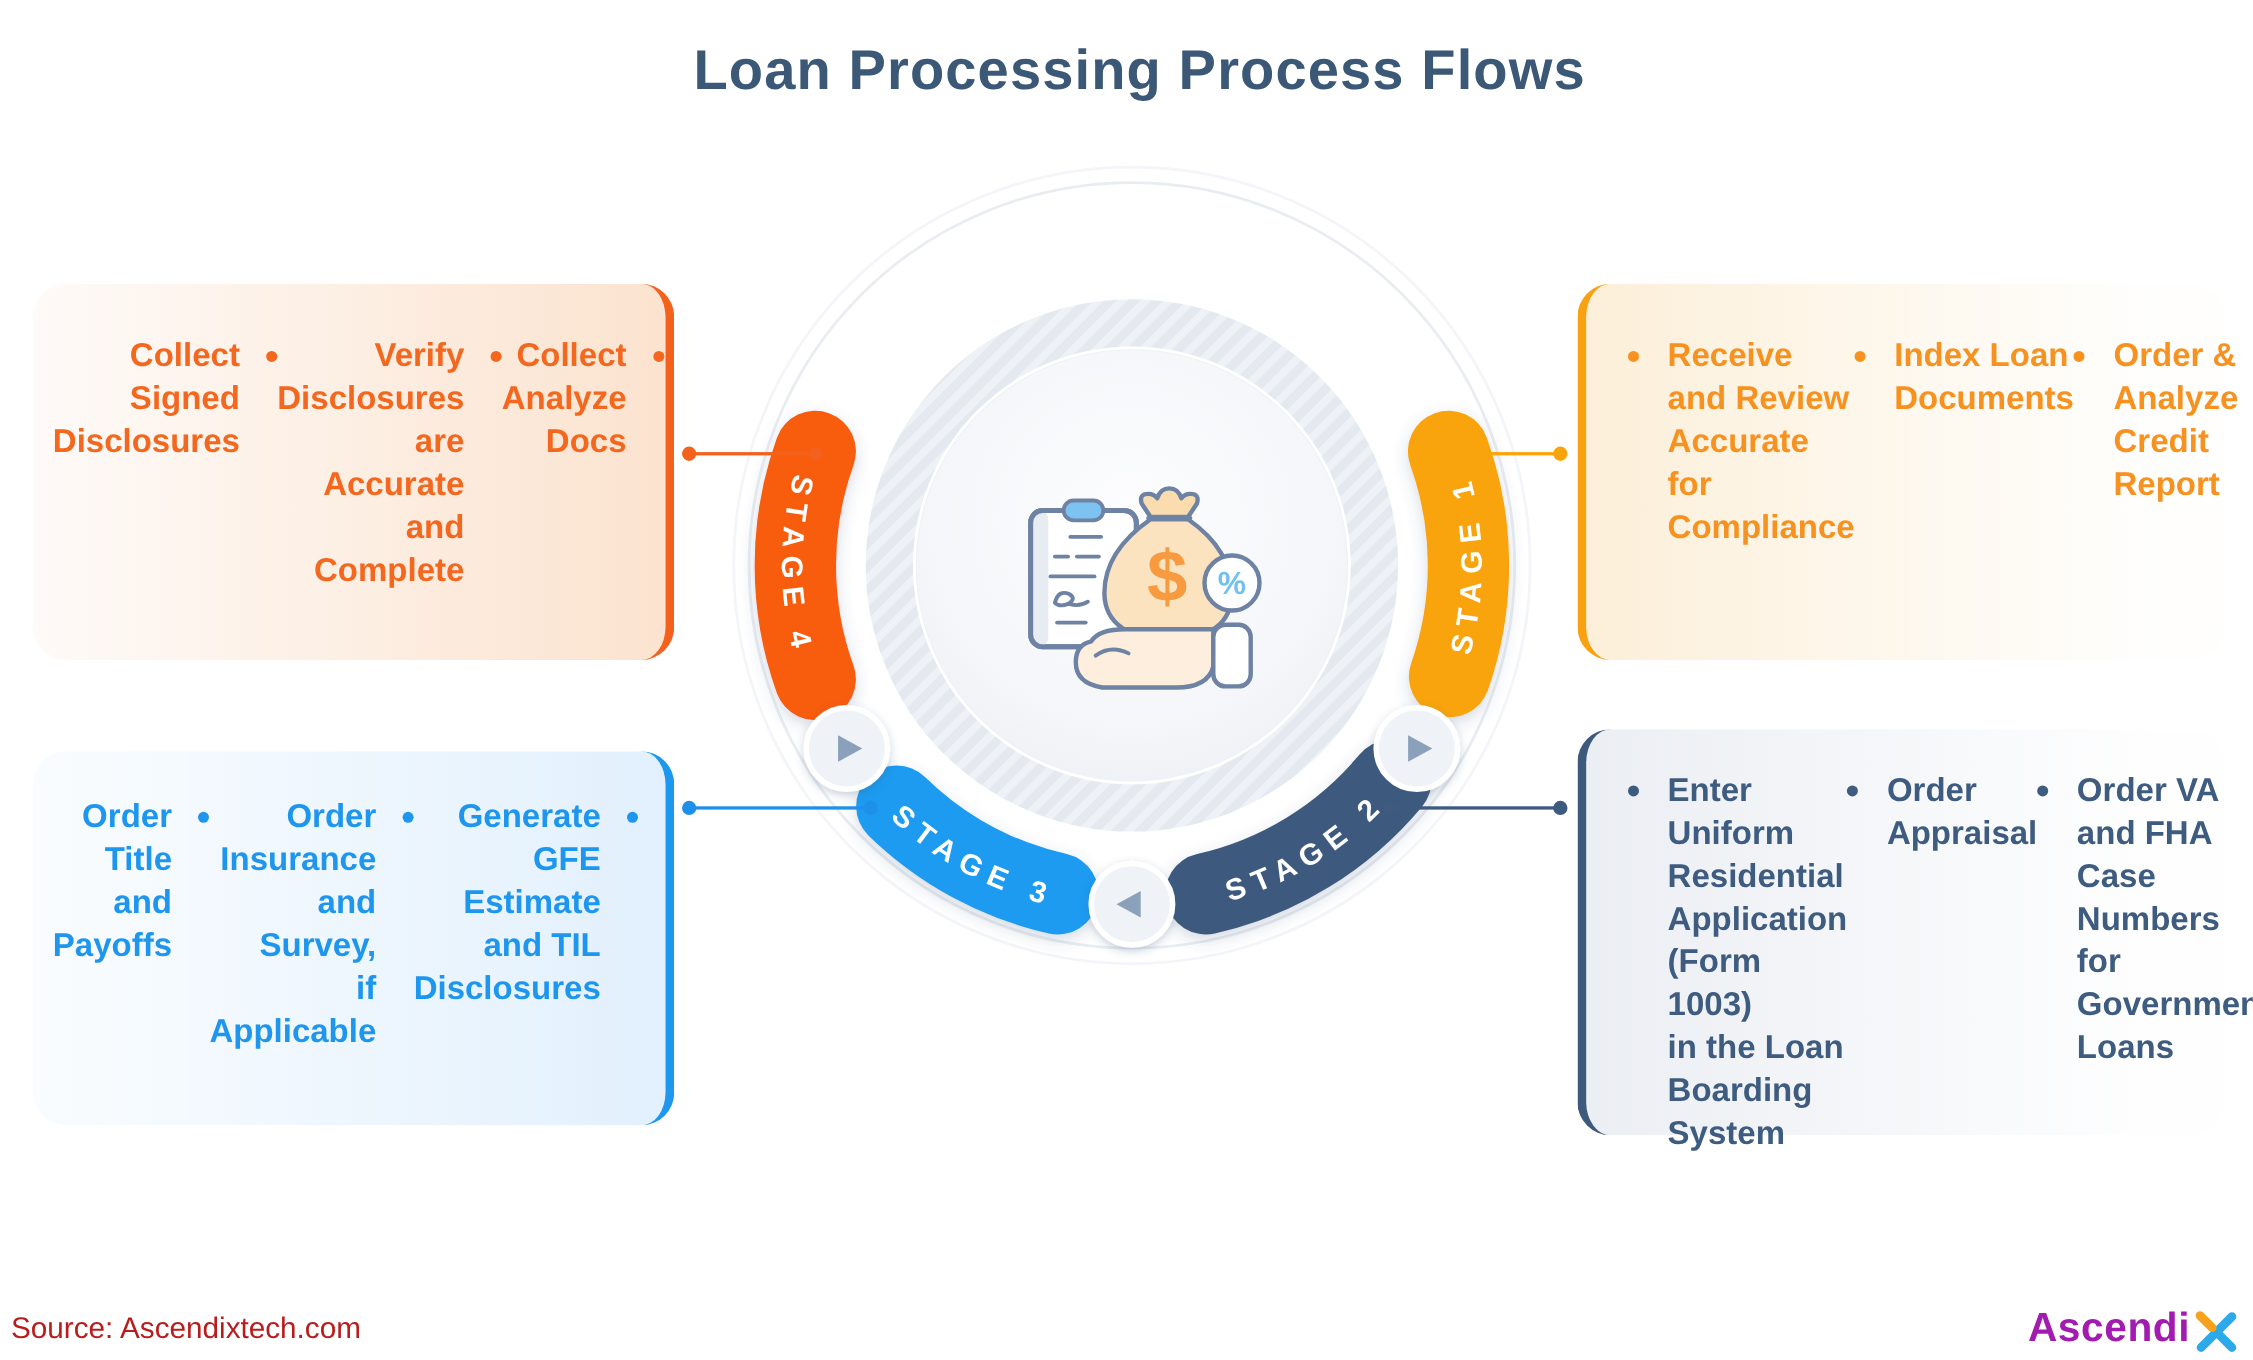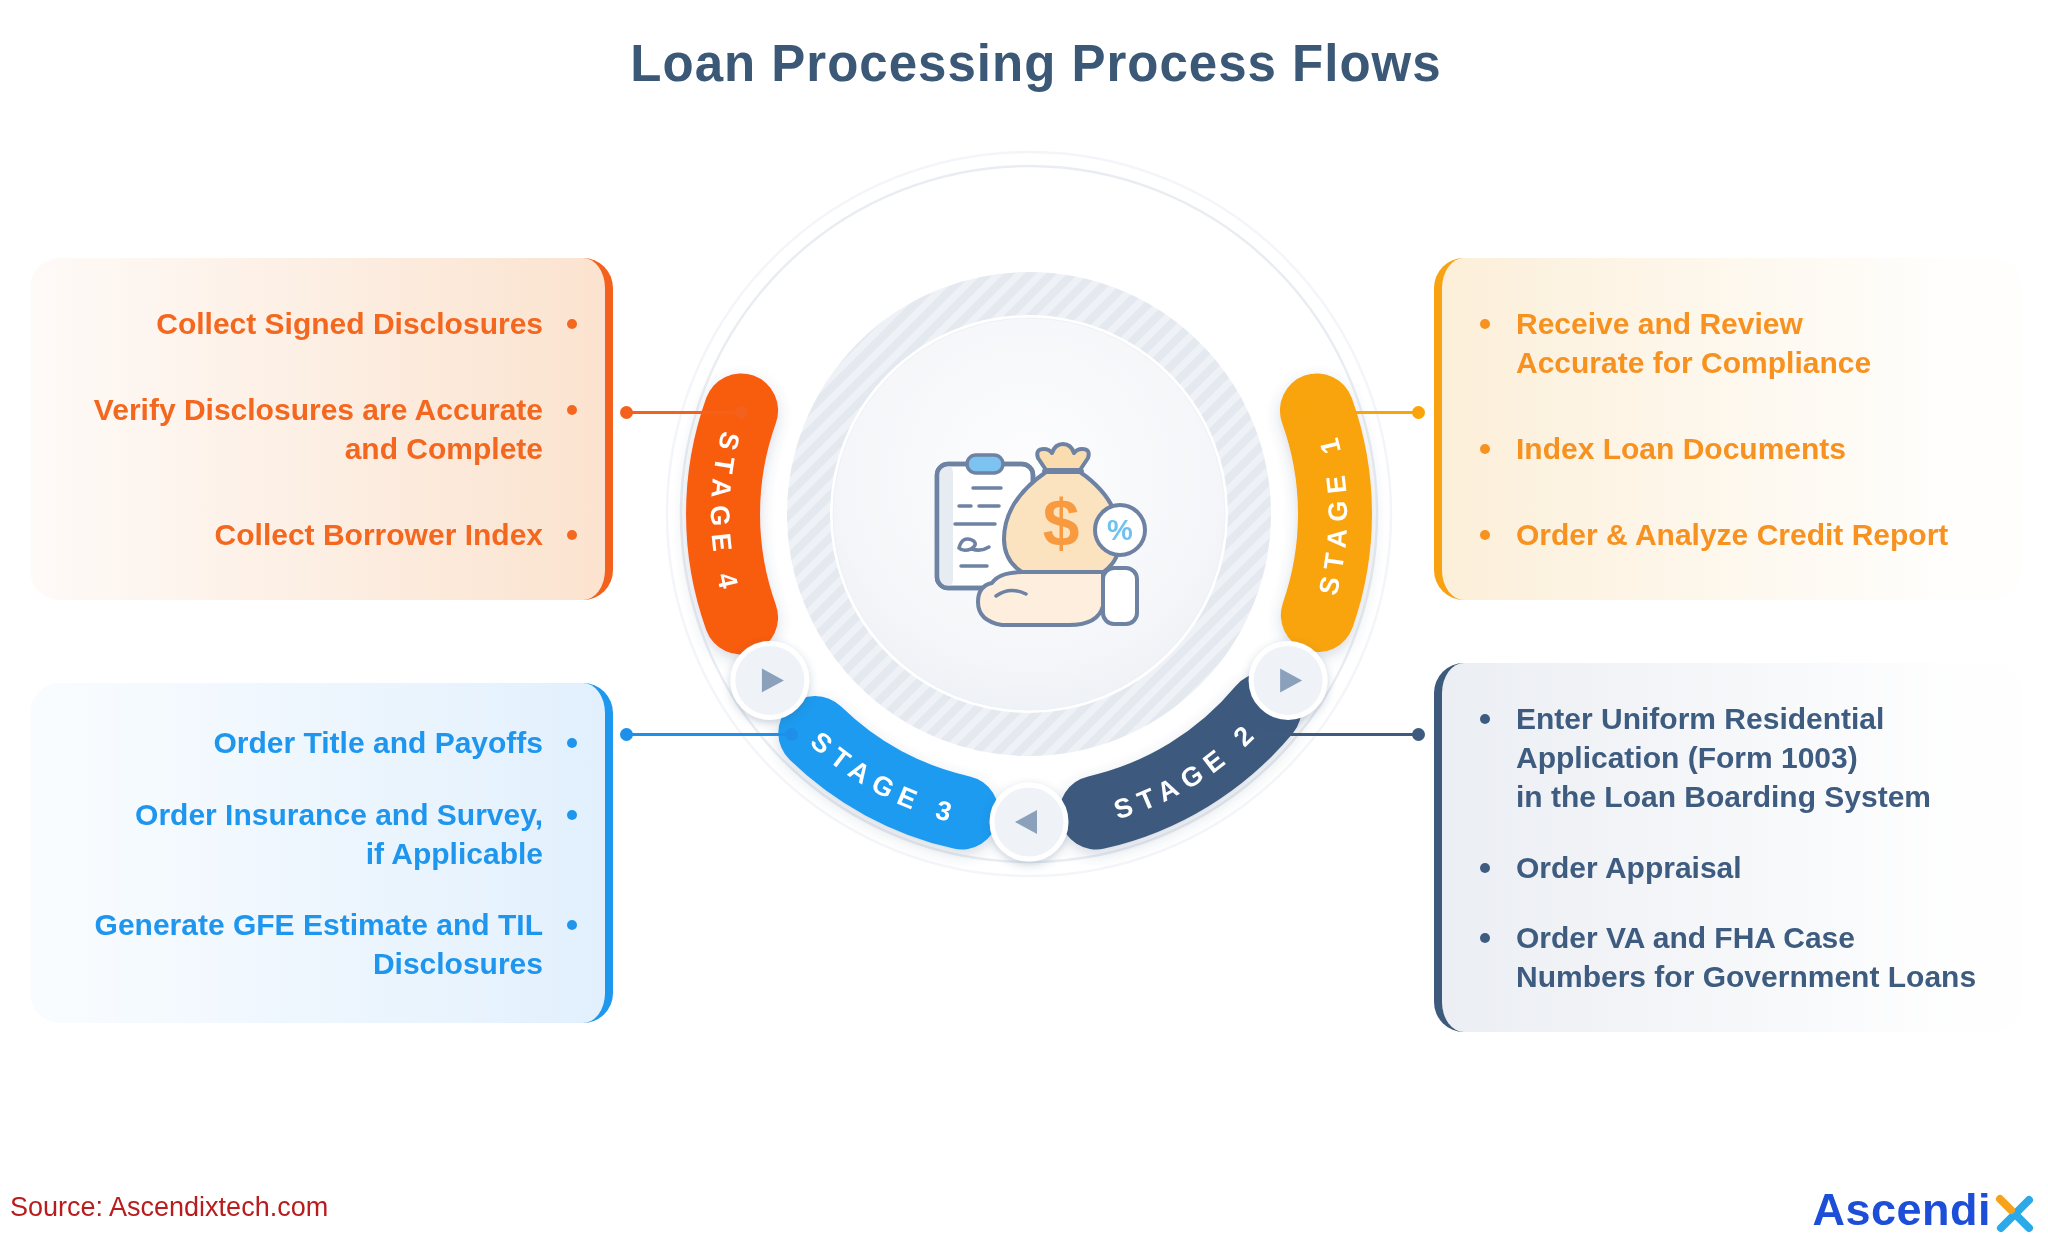--- a/index.html
+++ b/index.html
@@ -8,21 +8,21 @@
     font-family:"Liberation Sans",sans-serif;overflow:hidden;
   }
   .title{
     position:absolute;top:34px;left:12px;width:100%;text-align:center;
     font-size:51px;font-weight:700;color:#3b5877;letter-spacing:1px;
   }
   .diagram-svg{position:absolute;left:0;top:0;}
   
   .box{
     position:absolute;border-radius:30px;box-sizing:border-box;
-    display:flex;flex-direction:column;justify-content:space-between;
+    display:flex;flex-direction:row;justify-content:space-between;
   }
   .box .item{display:flex;align-items:flex-start;font-size:30px;font-weight:700;line-height:39px;}
   .box .item .txt{white-space:pre-line;}
   .box .dot{width:10px;height:10px;border-radius:50%;flex:none;margin-top:15px;}
   .box-tl{
     left:30px;top:258px;width:583px;height:342px;color:#f4671f;
     border-right:8px solid #f4611c;padding:46px 28px 46px 18px;
     background:linear-gradient(90deg, rgba(252,236,226,0.25), #fbe3cf);
   }
   .box-tr{
@@ -50,21 +50,21 @@
   
   .connector{position:absolute;height:13px;}
   .connector .line{position:absolute;left:5px;right:5px;top:5px;height:3px;background:var(--c);}
   .connector .cdot{position:absolute;top:0;width:13px;height:13px;border-radius:50%;background:var(--c);}
   .connector .cdot.start{left:0;}
   .connector .cdot.end{right:0;}
   
   .source{position:absolute;left:10px;top:1192px;font-size:27px;color:#b91c1c;}
   .logo{
     position:absolute;right:14px;top:1184px;display:flex;align-items:center;
-    font-size:45px;font-weight:700;color:#1d4ed8;letter-spacing:0.5px;
+    font-size:37px;font-weight:700;color:#a21caf;letter-spacing:0.5px;
   }
   .logo svg{margin-left:3px;margin-top:6px;}
 </style>
 </head>
 <body>
 
 <div class="title">Loan Processing Process Flows</div>
 
 <svg class="diagram-svg" width="2048" height="1236" viewBox="0 0 2048 1236">
   <defs>
@@ -174,21 +174,21 @@
   <div class="item">
     <span class="txt">Collect Signed Disclosures</span>
     <span class="dot"></span>
   </div>
   <div class="item">
     <span class="txt">Verify Disclosures are Accurate
 and Complete</span>
     <span class="dot"></span>
   </div>
   <div class="item">
-    <span class="txt">Collect Borrower Index</span>
+    <span class="txt">Collect Analyze Docs</span>
     <span class="dot"></span>
   </div>
 </div>
 
 <div class="box box-right box-tr">
   <div class="item">
     <span class="dot"></span>
     <span class="txt">Receive and Review
 Accurate for Compliance</span>
   </div>

